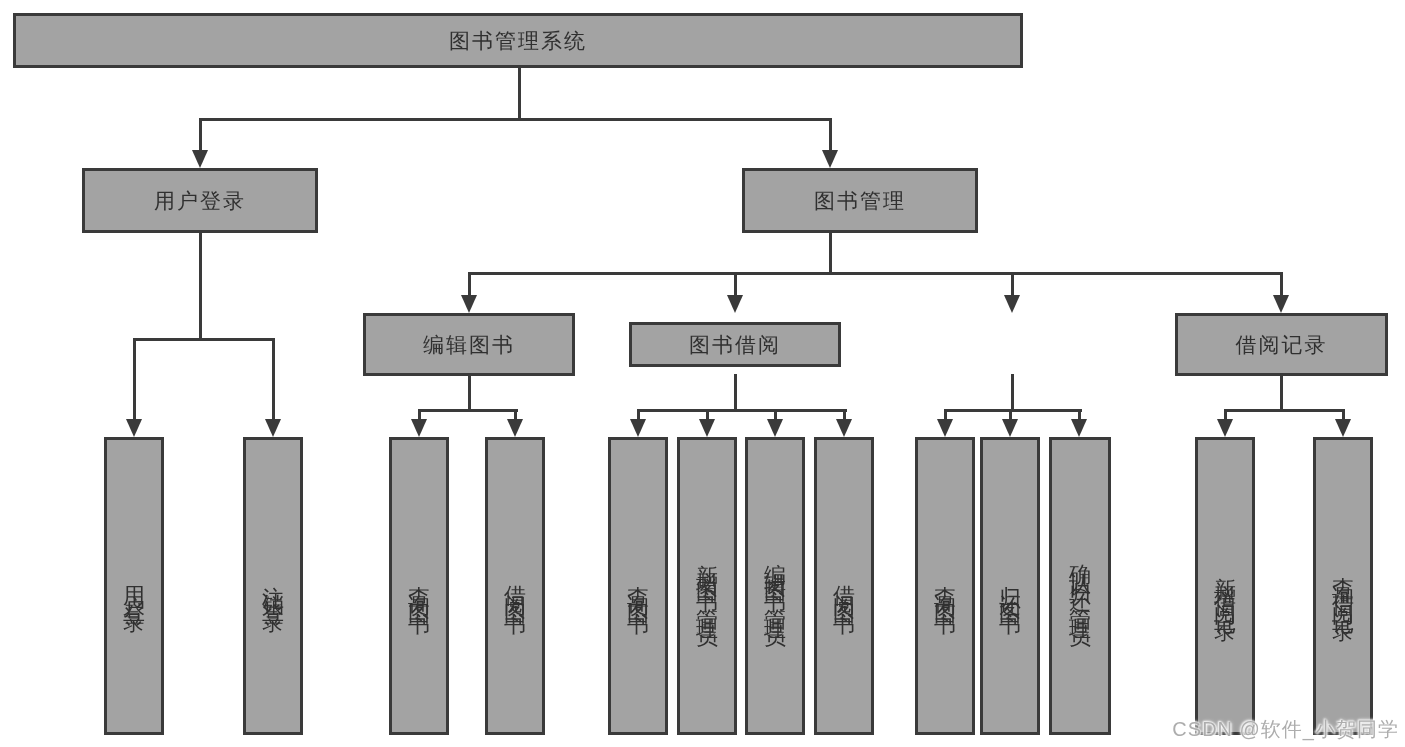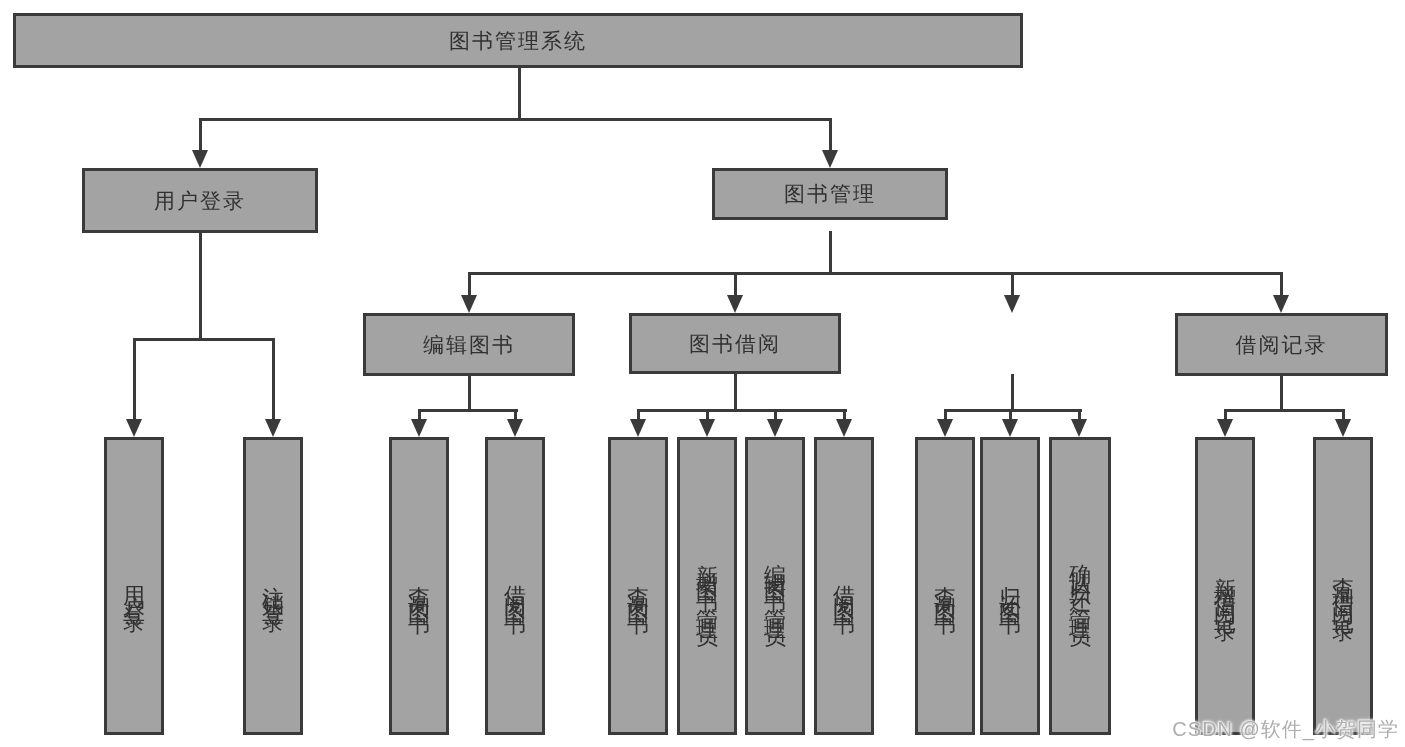--- a/index.html
+++ b/index.html
@@ -34,24 +34,24 @@
   }
 </style>
 </head>
 <body>
 
 <div class="canvas">
 
   <div class="node" style="left:13px;top:13px;width:1010px;height:55px">图书管理系统</div>
 
   <div class="node" style="left:82px;top:168px;width:236px;height:65px">用户登录</div>
-  <div class="node" style="left:712px;top:168px;width:236px;height:52px">图书管理</div>
+  <div class="node" style="left:742px;top:168px;width:236px;height:65px">图书管理</div>
 
   <div class="node" style="left:363px;top:313px;width:212px;height:63px">编辑图书</div>
-  <div class="node" style="left:629px;top:313px;width:212px;height:61px">图书借阅</div>
+  <div class="node" style="left:629px;top:322px;width:212px;height:45px">图书借阅</div>
   <div class="node" style="left:1175px;top:313px;width:213px;height:63px">借阅记录</div>
 
   <div class="node vnode" style="left:104px;top:437px;width:60px;height:298px">用户登录</div>
   <div class="node vnode" style="left:243px;top:437px;width:60px;height:298px">注销登录</div>
 
   <div class="node vnode" style="left:389px;top:437px;width:60px;height:298px">查询图书</div>
   <div class="node vnode" style="left:485px;top:437px;width:60px;height:298px">借阅图书</div>
 
   <div class="node vnode" style="left:608px;top:437px;width:60px;height:298px">查询图书</div>
   <div class="node vnode" style="left:677px;top:437px;width:60px;height:298px">新增图书（管理员）</div>

